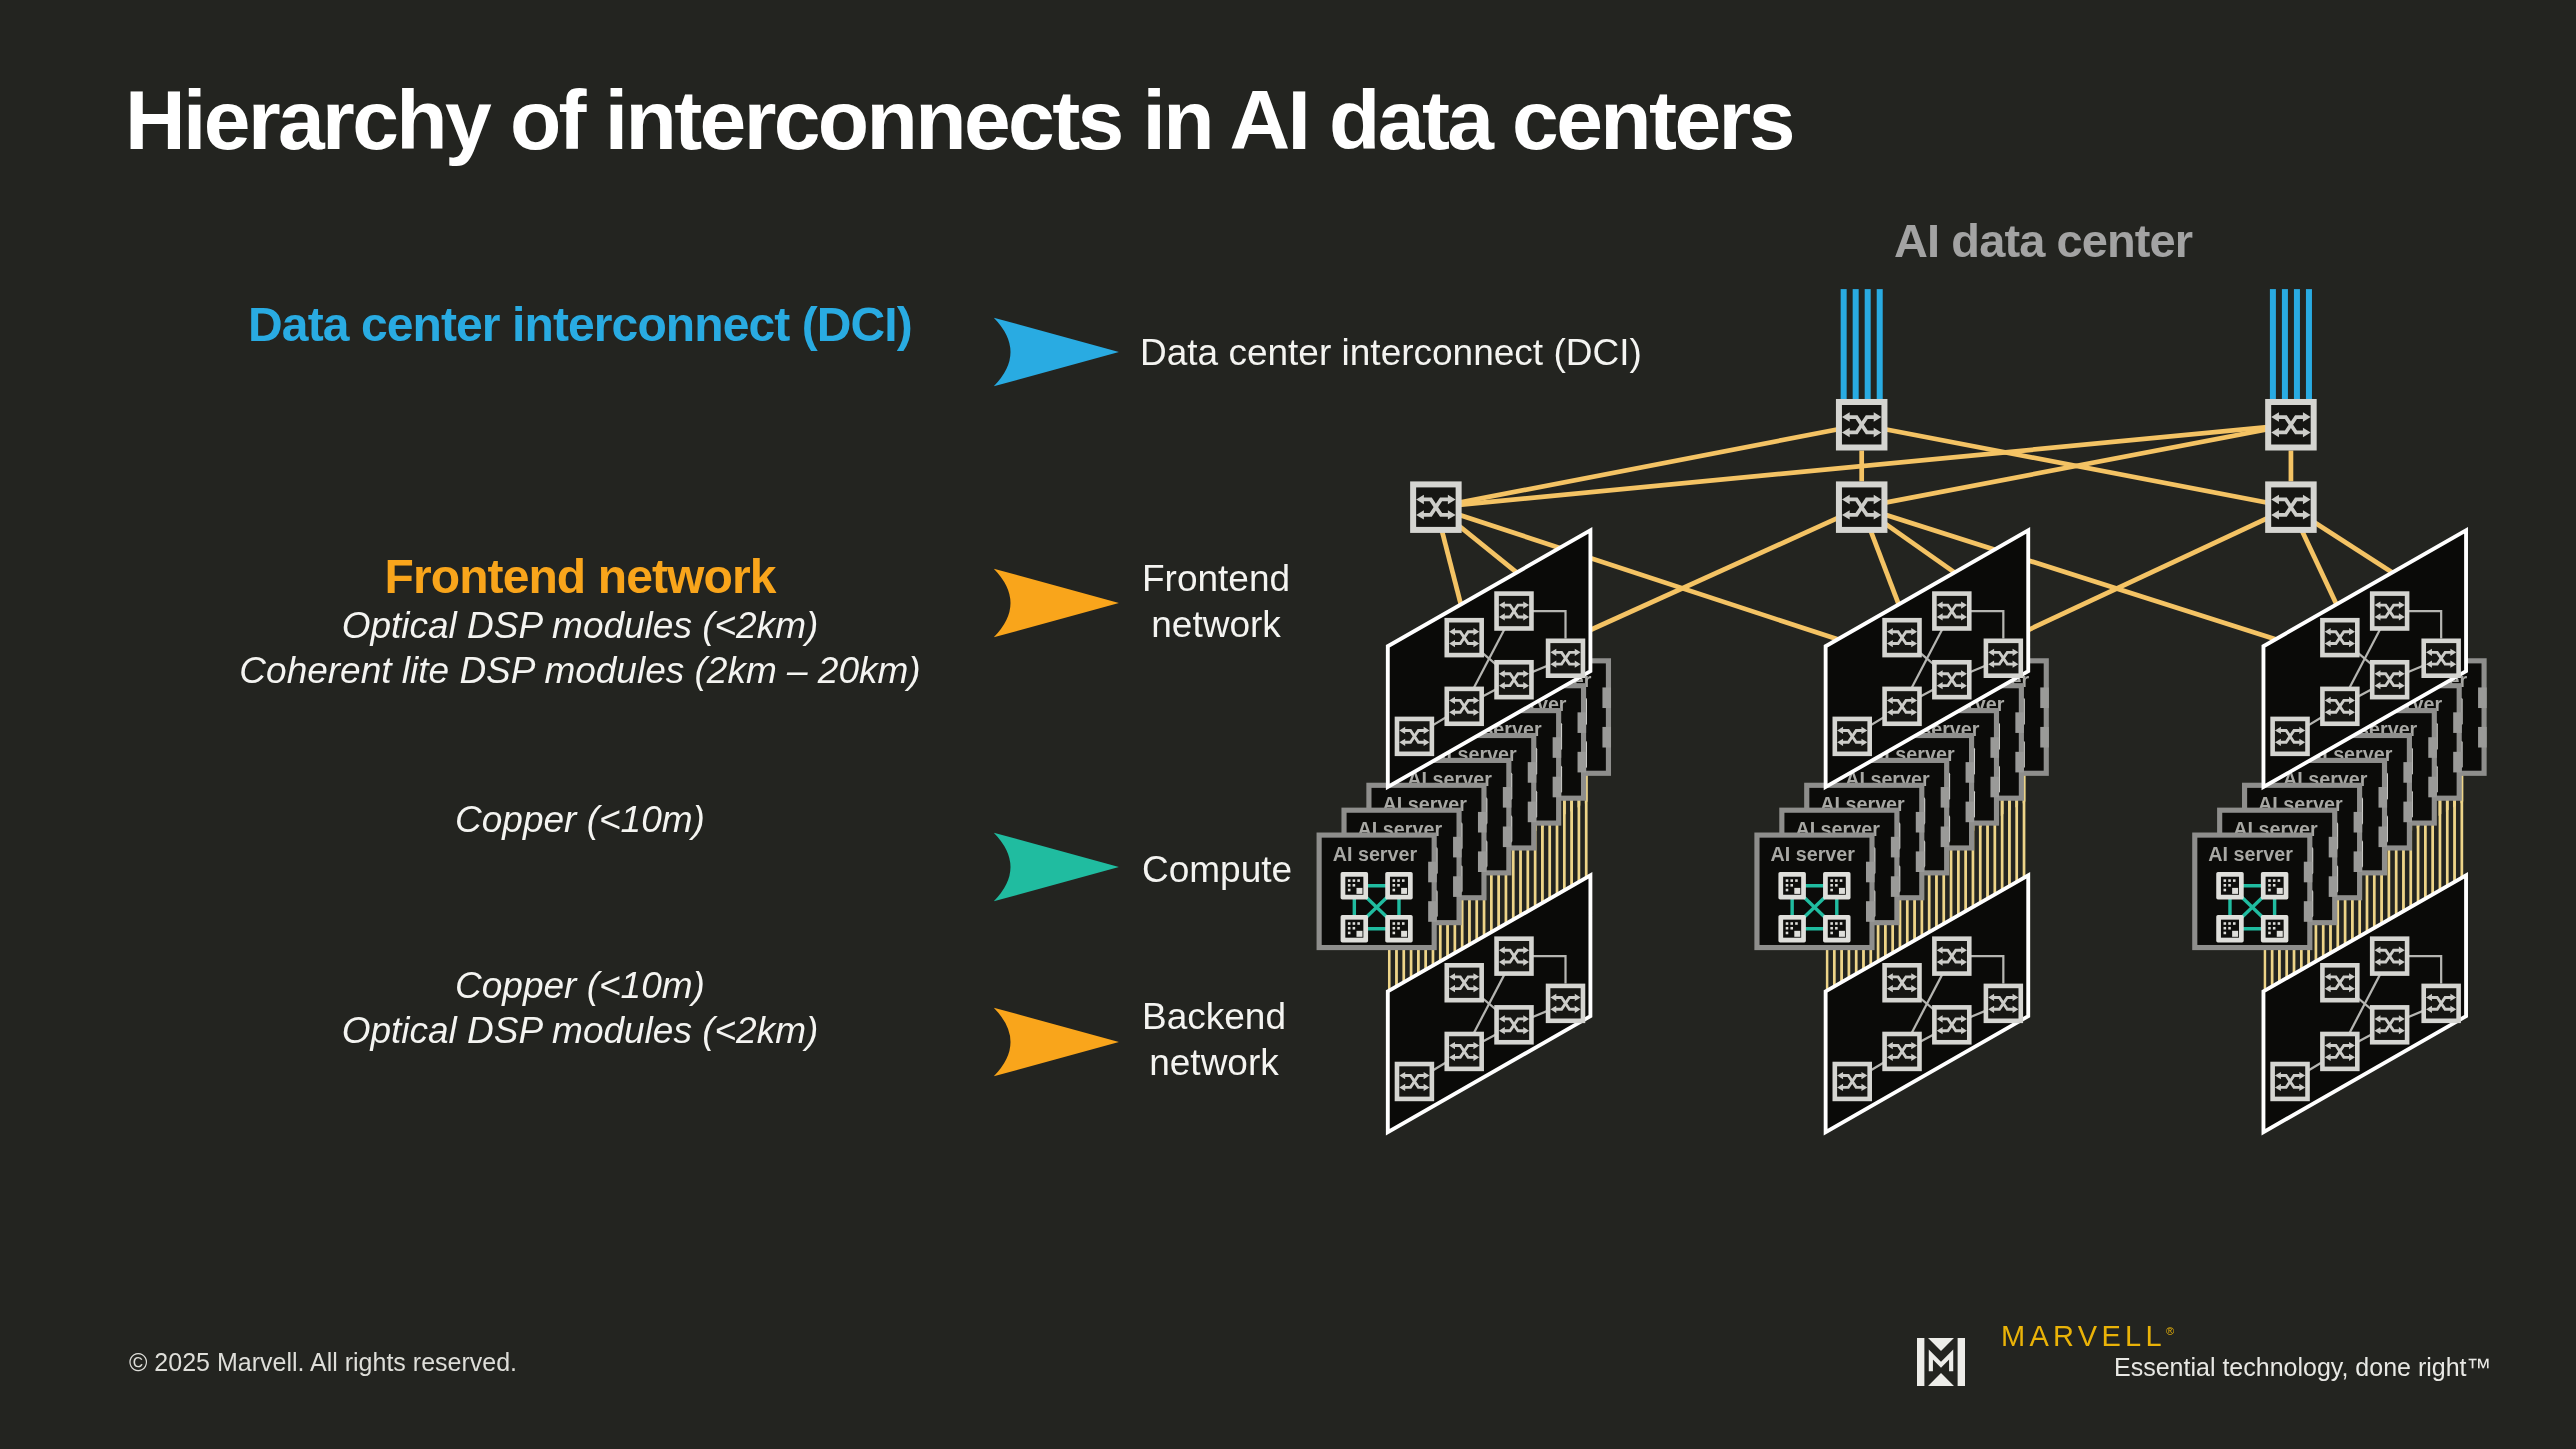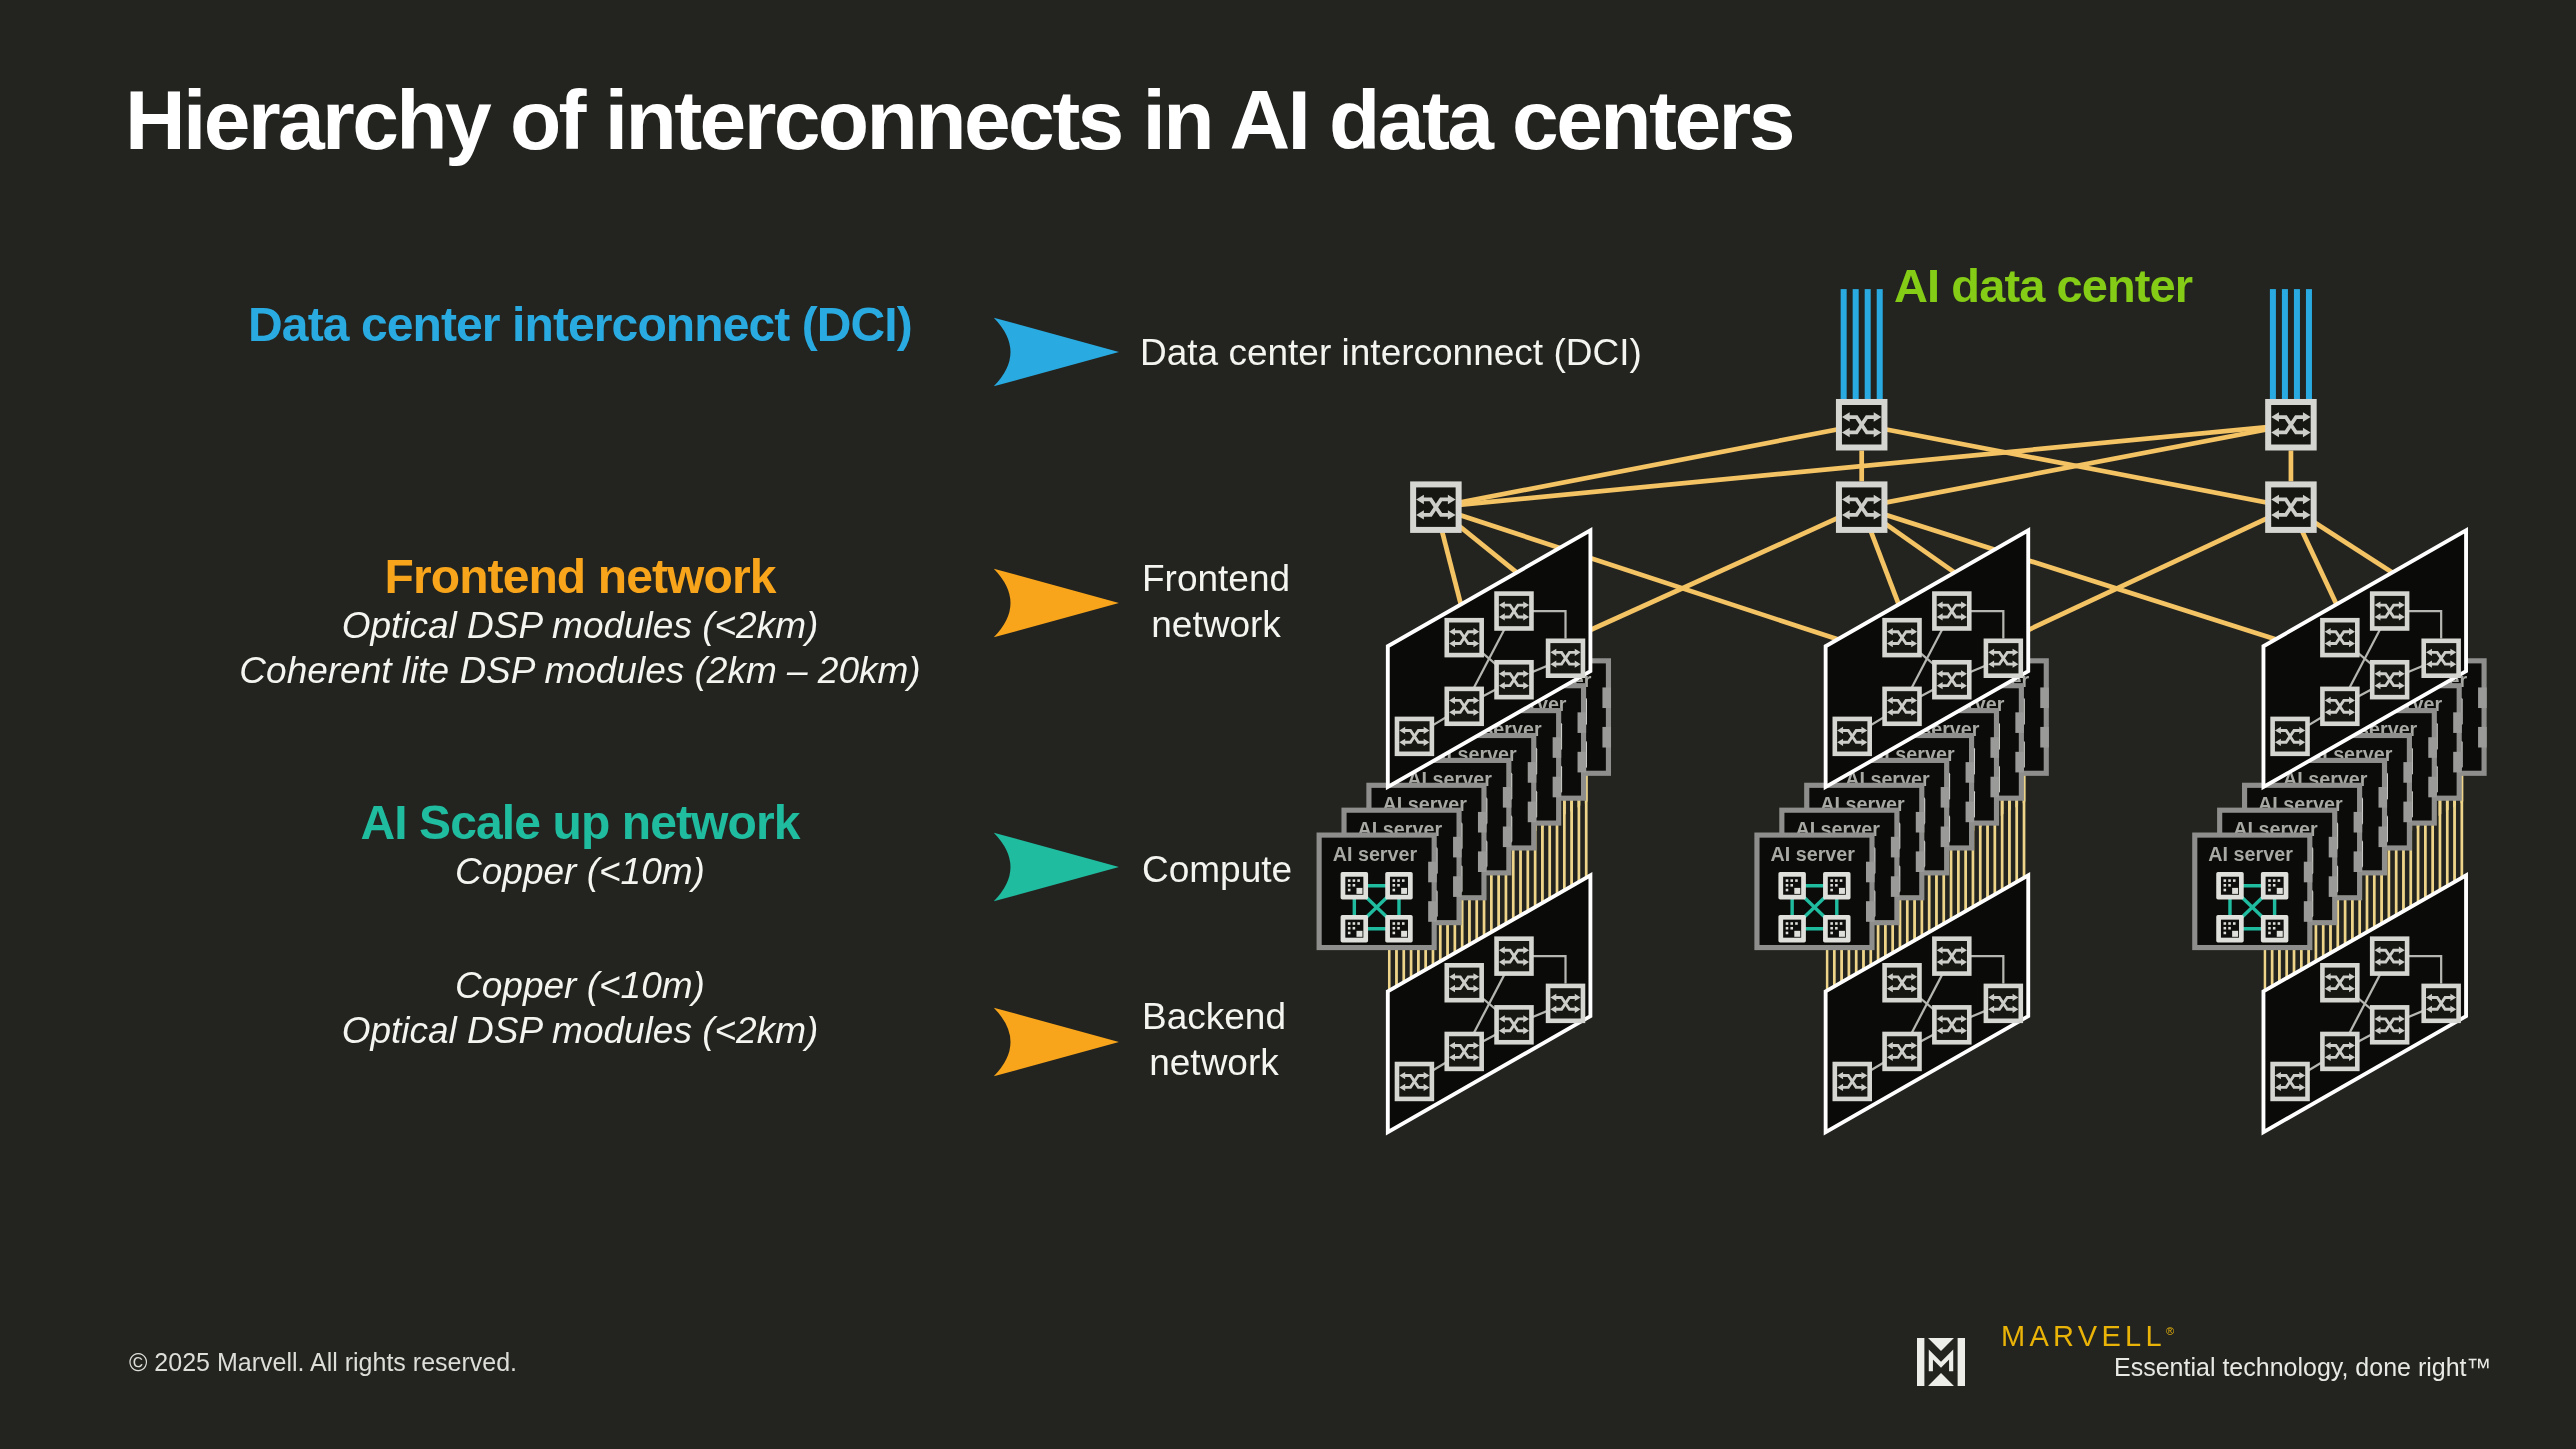--- a/index.html
+++ b/index.html
@@ -6,21 +6,21 @@
     --c-bg:#232420; --c-cyan:#29ABE2; --c-orange:#F9A51B; --c-teal:#20BCA0;
     --c-line:#F4C364; --c-ribbon:#EDD488; --c-white:#F4F4F1; --c-metal:#CDCDC9;
     --c-cardborder:#8E8E8C; --c-graytext:#A8A8A4;
   }
   html,body{margin:0;padding:0;background:#121210;}
   .slide{position:relative;width:2576px;height:1449px;background:var(--c-bg);
          overflow:hidden;font-family:"Liberation Sans",sans-serif;color:var(--c-white);text-align:center;}
   .abs{position:absolute;}
 
   .page-title{left:125px;top:72px;font-size:84px;font-weight:bold;letter-spacing:-2.6px;color:#FFFFFF;white-space:nowrap;}
-  .dc-title{left:1894px;top:213px;font-size:47px;font-weight:bold;letter-spacing:-0.9px;color:#84cc16;white-space:nowrap;margin-top:45px;}
+  .dc-title{left:1894px;top:213px;font-size:47px;font-weight:bold;letter-spacing:-0.9px;color:#a3a3a3;white-space:nowrap;}
 
   .legend-block{left:129px;width:902px;}
   .lg-head{font-size:48px;font-weight:bold;letter-spacing:-0.9px;line-height:52px;white-space:nowrap;}
   .lg-sub{font-size:37px;font-style:italic;color:var(--c-white);line-height:45px;white-space:nowrap;}
   .c-cyan{color:var(--c-cyan);} .c-orange{color:var(--c-orange);margin-top:19px;} .c-teal{color:var(--c-teal);}
 
   .flow-arrow{width:129px;height:72px;}
   .fill-cyan{fill:var(--c-cyan);} .fill-orange{fill:var(--c-orange);} .fill-teal{fill:var(--c-teal);}
 
   .mid-label{font-size:37px;line-height:46px;color:var(--c-white);white-space:nowrap;}
@@ -62,21 +62,20 @@
 
   <div class="abs legend-block" style="top:299px">
     <div class="lg-head c-cyan">Data center interconnect (DCI)</div>
   </div>
   <div class="abs legend-block" style="top:532px">
     <div class="lg-head c-orange">Frontend network</div>
     <div class="lg-sub">Optical DSP modules (&lt;2km)</div>
     <div class="lg-sub">Coherent lite DSP modules (2km – 20km)</div>
   </div>
   <div class="abs legend-block" style="top:797px">
-    <div class="lg-head c-teal">AI Scale up network</div>
     <div class="lg-sub">Copper (&lt;10m)</div>
   </div>
   <div class="abs legend-block" style="top:963px">
     <div class="lg-sub">Copper (&lt;10m)</div>
     <div class="lg-sub">Optical DSP modules (&lt;2km)</div>
   </div>
 
   <svg class="abs flow-arrow" style="left:991px;top:316px" viewBox="0 0 150 84">
       <path class="fill-cyan" d="M3,2 Q42,42 3,82 L149,42 Z"></path>
     </svg>

